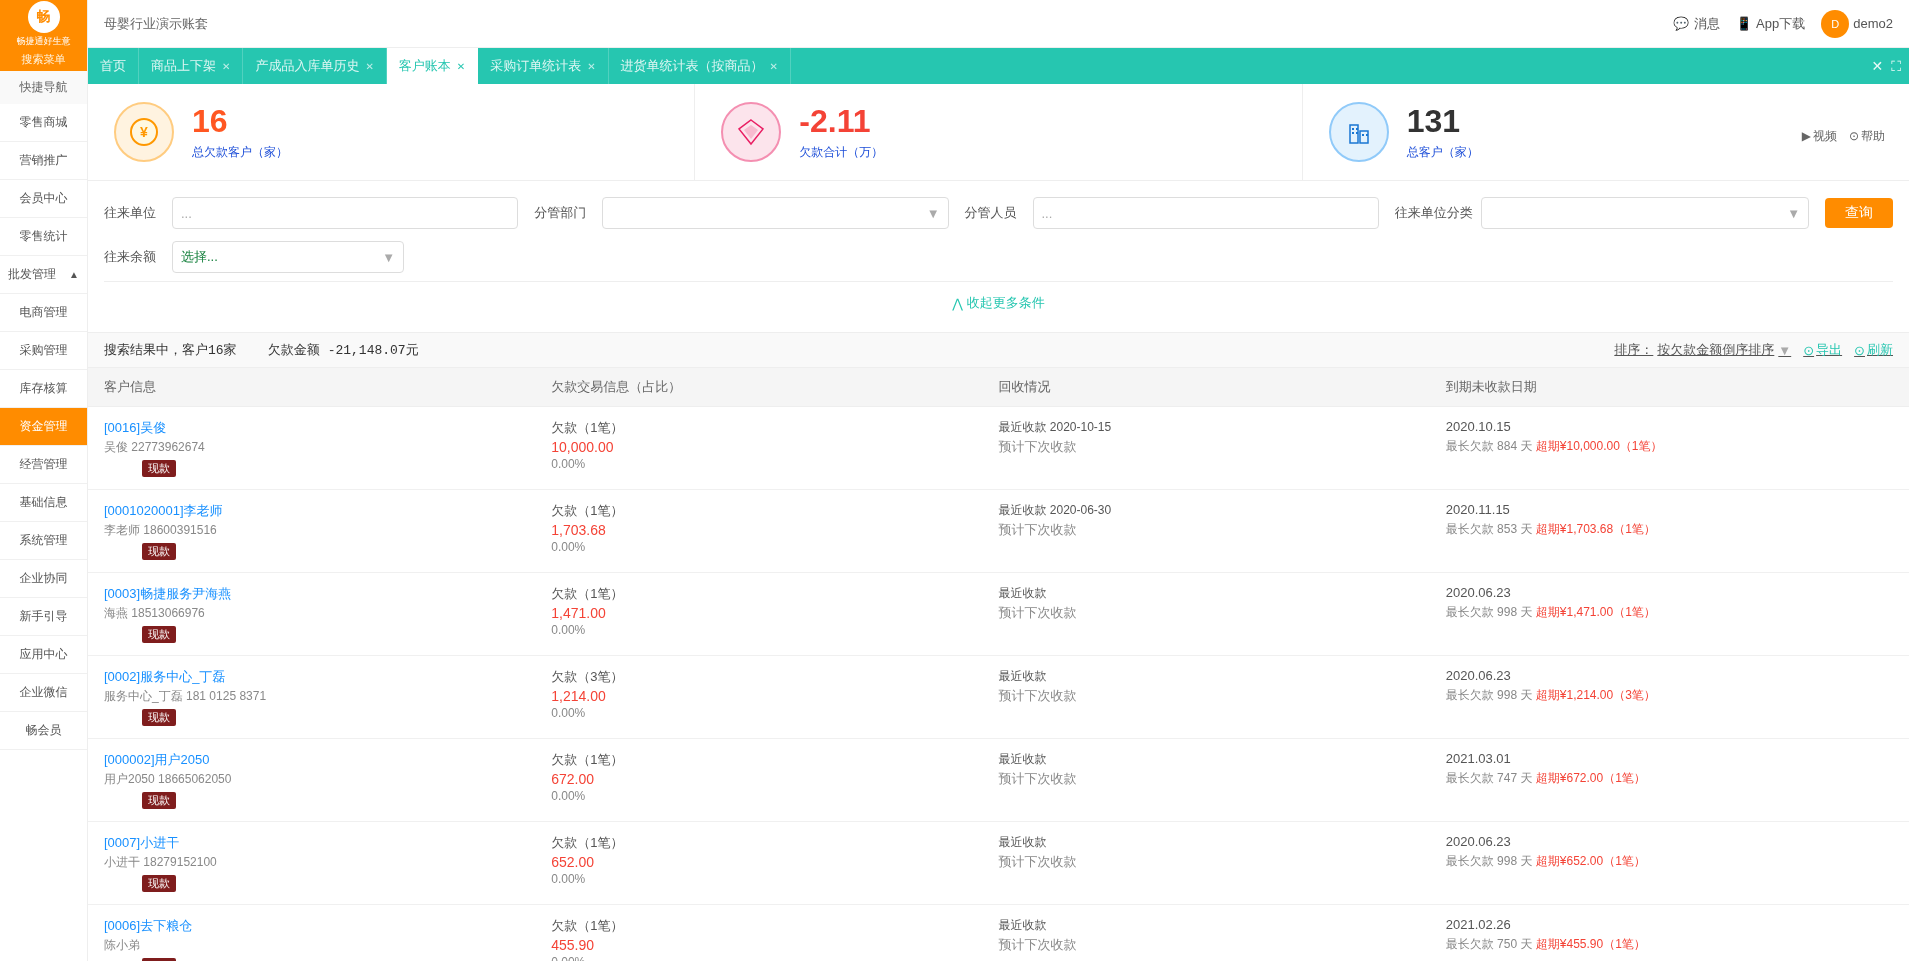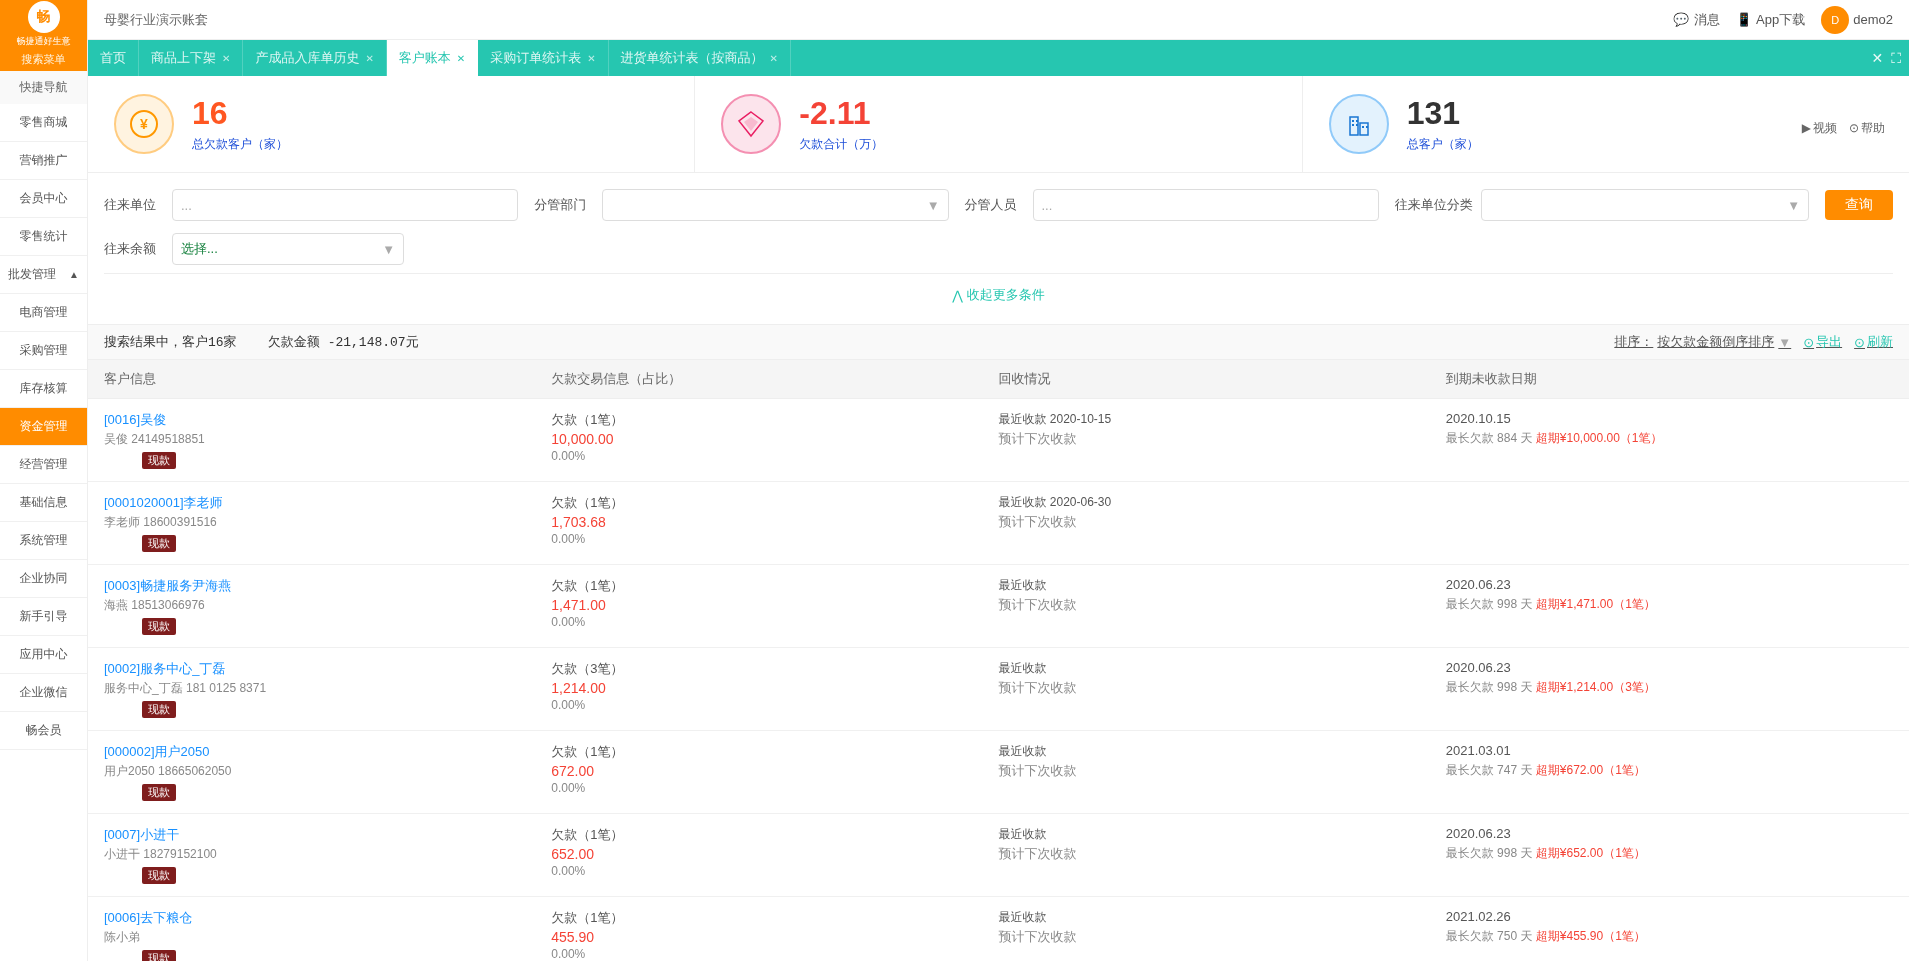--- a/index.html
+++ b/index.html
@@ -12,21 +12,21 @@
 
     
     .sidebar-logo { background: #ff8c00; padding: 8px; display: flex; align-items: center; justify-content: center; height: 48px; }
     .sidebar-search { background: #ff8c00; padding: 4px 8px; cursor: pointer; }
     .sidebar-nav { flex: 1; overflow-y: auto; }
     .sidebar-item { padding: 10px 4px; text-align: center; cursor: pointer; font-size: 12px; color: #555; border-bottom: 1px solid #f0f0f0; }
     .sidebar-item.active { background: #ff8c00; color: #fff; }
     .sidebar-quick-nav { background: #f9f9f9; padding: 8px 4px; text-align: center; font-size: 12px; color: #666; cursor: pointer; }
 
     
-    .topbar { background: #fff; height: 40px; display: flex; align-items: center; justify-content: space-between; padding: 0 16px; border-bottom: 1px solid #eee; flex-shrink: 0; }
+    .topbar { background: #fff; height: 48px; display: flex; align-items: center; justify-content: space-between; padding: 0 16px; border-bottom: 1px solid #eee; flex-shrink: 0; }
     .topbar-brand { font-size: 13px; color: #666; }
     .topbar-right { display: flex; align-items: center; gap: 16px; }
     .topbar-right-item { display: flex; align-items: center; gap: 4px; font-size: 13px; color: #555; cursor: pointer; }
     .topbar-avatar { width: 28px; height: 28px; border-radius: 50%; background: #ff8c00; display: flex; align-items: center; justify-content: center; color: #fff; font-size: 11px; }
 
     
     .tabs-bar { background: #26c6b0; display: flex; align-items: center; height: 36px; flex-shrink: 0; overflow: hidden; }
     .tab-item { padding: 0 12px; height: 41px; display: flex; align-items: center; gap: 6px; cursor: pointer; font-size: 13px; color: rgba(255,255,255,0.85); white-space: nowrap; border-right: 1px solid rgba(255,255,255,0.2); }
     .tab-item.active { background: #fff; color: #26c6b0; font-weight: 500; }
     .tab-item .tab-close { color: rgba(255,255,255,0.7); font-size: 10px; }
@@ -356,21 +356,21 @@
         <div class="table-header">
           <div>客户信息</div>
           <div>欠款交易信息（占比）</div>
           <div>回收情况</div>
           <div>到期未收款日期</div>
         </div>
 
         <div class="table-row">
           <div>
             <div class="customer-name">[0016]吴俊</div>
-            <div class="customer-sub">吴俊 24149518851</div>
+            <div class="customer-sub">吴俊 22773962674</div>
             <span class="customer-tag">现款</span>
           </div>
           <div>
             <div class="debt-count">欠款（1笔）</div>
             <div class="debt-amount">10,000.00</div>
             <div class="debt-ratio">0.00%</div>
           </div>
           <div>
             <div class="collection-info">最近收款    2020-10-15</div>
             <div class="collection-next">预计下次收款</div>
@@ -393,20 +393,28 @@
           </div>
           <div>
             <div class="debt-count">欠款（1笔）</div>
             <div class="debt-amount">1,703.68</div>
             <div class="debt-ratio">0.00%</div>
           </div>
           <div>
             <div class="collection-info">最近收款    2020-06-30</div>
             <div class="collection-next">预计下次收款</div>
           </div>
+          <div>
+            <div class="due-date">2020.11.15</div>
+            <div class="overdue-info">
+              <span class="overdue-text">最长欠款 853 天</span>
+              <span> </span>
+              <span class="overdue-link">超期¥1,703.68（1笔）</span>
+            </div>
+          </div>
         </div>
 
         <div class="table-row">
           <div>
             <div class="customer-name">[0003]畅捷服务尹海燕</div>
             <div class="customer-sub">海燕 18513066976</div>
             <span class="customer-tag">现款</span>
           </div>
           <div>
             <div class="debt-count">欠款（1笔）</div>

